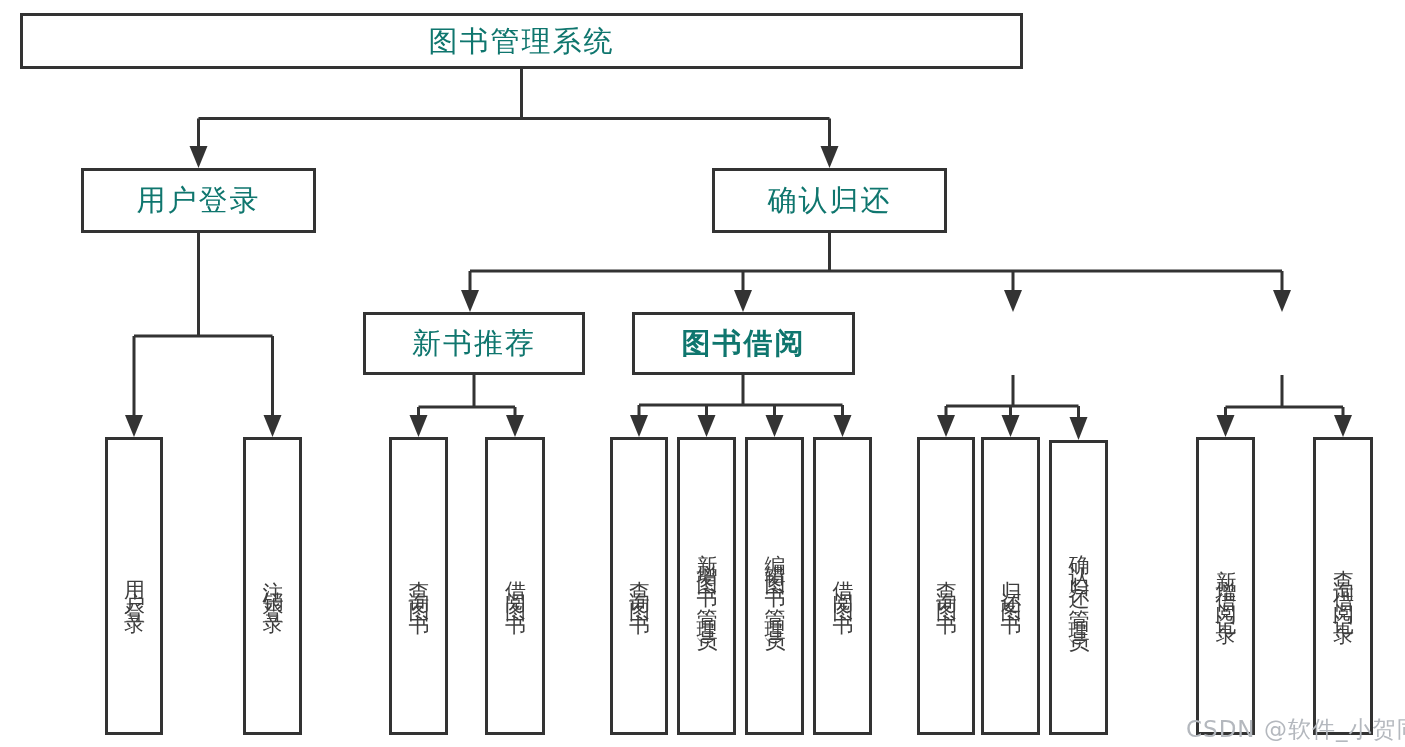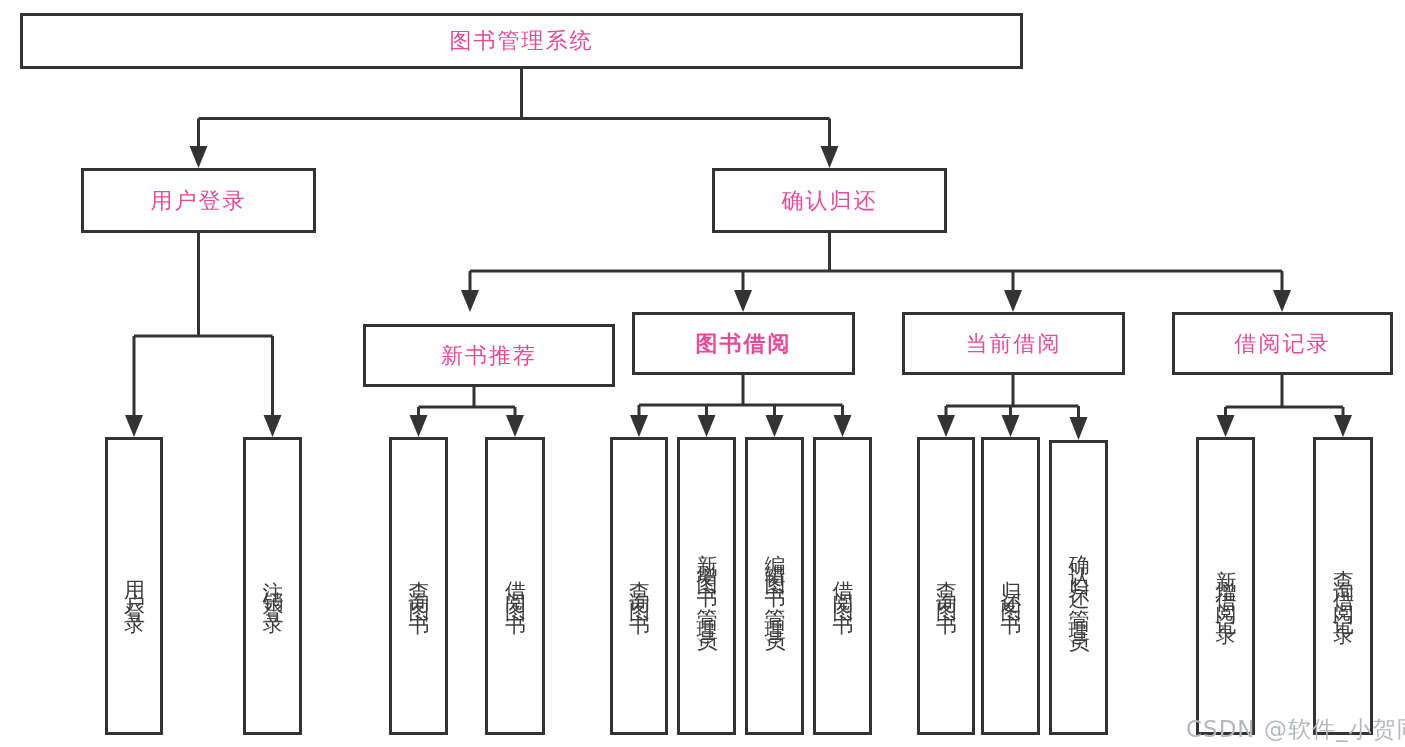--- a/index.html
+++ b/index.html
@@ -26,22 +26,22 @@
     fill: #333333;
     stroke: none;
   }
   .node {
     position: absolute;
     background: #ffffff;
     border: 3px solid #333333;
     display: flex;
     align-items: center;
     justify-content: center;
-    color: #ec4899;
-    font-size: 22px;
+    color: #0f766e;
+    font-size: 29px;
     letter-spacing: 2px;
     z-index: 1;
     line-height: 1;
     white-space: nowrap;
   }
   .vnode {
     position: absolute;
     top: 437px;
     height: 298px;
     background: #ffffff;
@@ -127,31 +127,25 @@
     <span>图书管理系统</span>
   </div>
 
   <div class="node" style="left:81px; top:168px; width:235px; height:65px;">
     <span>用户登录</span>
   </div>
   <div class="node" style="left:712px; top:168px; width:235px; height:65px;">
     <span>确认归还</span>
   </div>
 
-  <div class="node" style="left:363px; top:324px; width:252px; height:63px;text-align:center;">
+  <div class="node" style="left:363px; top:312px; width:222px; height:63px;text-align:center;">
     <span>新书推荐</span>
   </div>
   <div class="node" style="left:632px; top:312px; width:223px; height:63px;font-weight:bold;">
     <span>图书借阅</span>
-  </div>
-  <div class="node" style="left:902px; top:312px; width:223px; height:63px;">
-    <span>当前借阅</span>
-  </div>
-  <div class="node" style="left:1172px; top:312px; width:221px; height:63px;">
-    <span>借阅记录</span>
   </div>
 
   <div class="vnode" style="left:105px; width:58px;">
     <span>用户登录</span>
   </div>
   <div class="vnode" style="left:243px; width:59px;">
     <span>注销登录</span>
   </div>
 
   <div class="vnode" style="left:389px; width:59px;">

